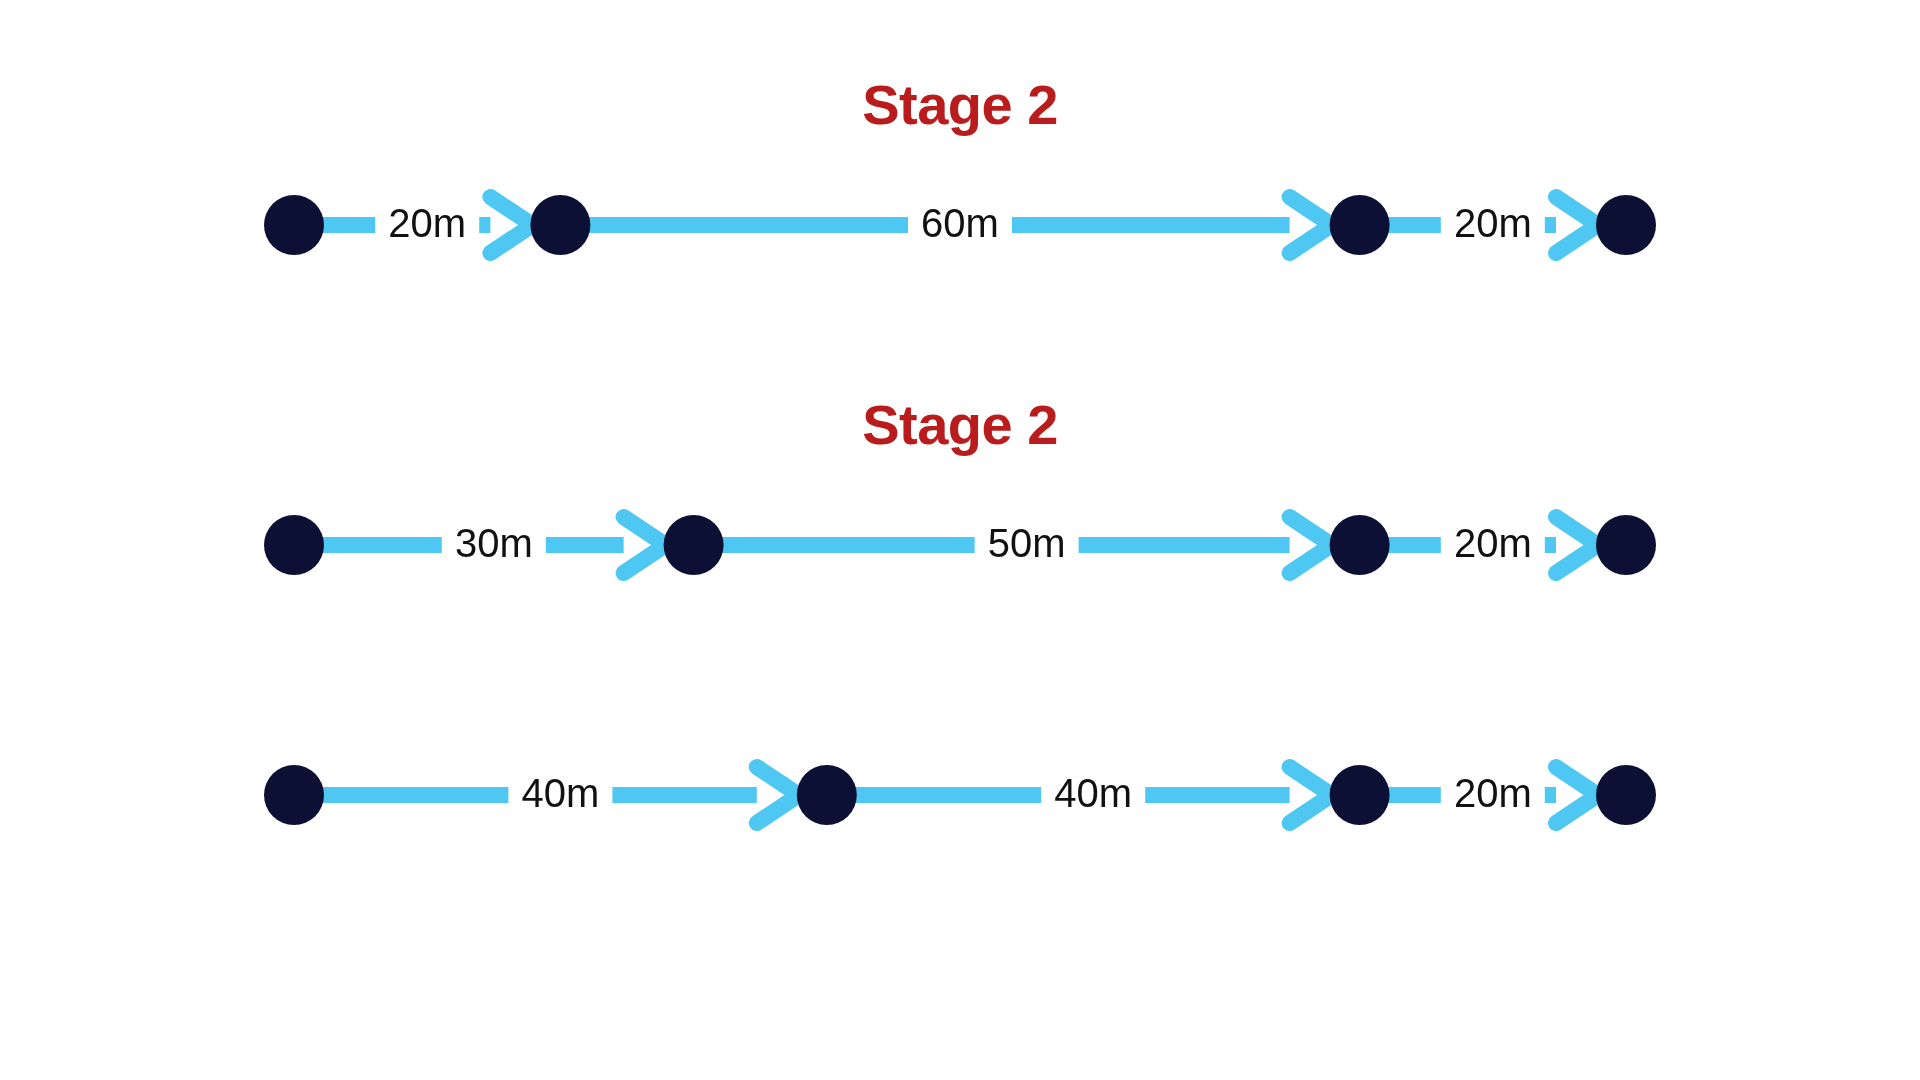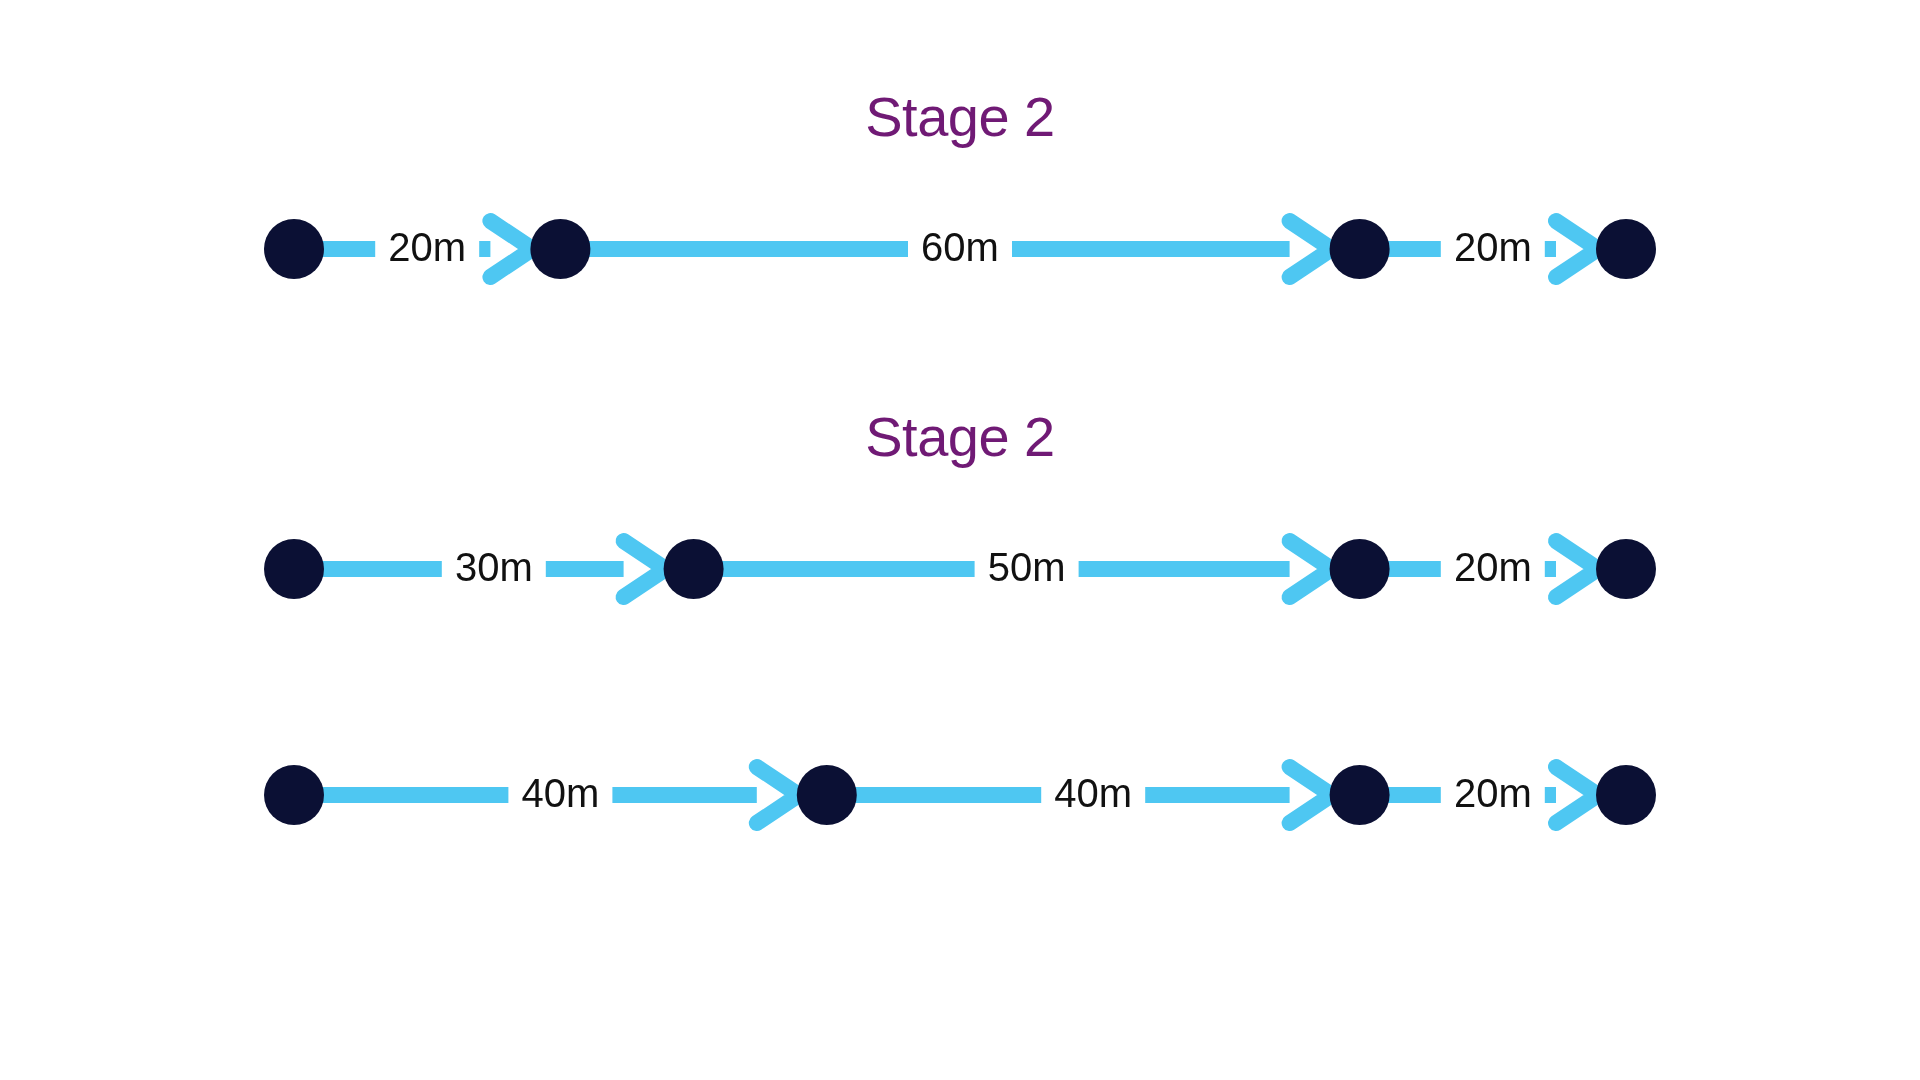--- a/index.html
+++ b/index.html
@@ -27,27 +27,27 @@
   .stage-block {
     width: 100%;
     height: 320px;
     display: flex;
     flex-direction: column;
     align-items: center;
   }
 
   .stage-title {
     font-family: "Liberation Sans", sans-serif;
-    font-weight: normal;
+    font-weight: bold;
     font-size: 56px;
     line-height: 1.1;
-    color: #701a75;
+    color: #b91c1c;
     letter-spacing: -0.5px;
     text-align: center;
-    margin: 12px;
+    margin: 0;
     padding: 0;
     height: 70px;
     display: flex;
     align-items: center;
     justify-content: center;
   }
 
   .chain-wrap {
     width: 1920px;
     height: 170px;

